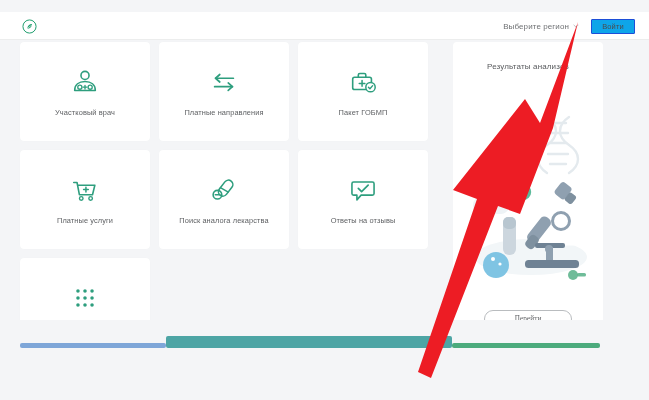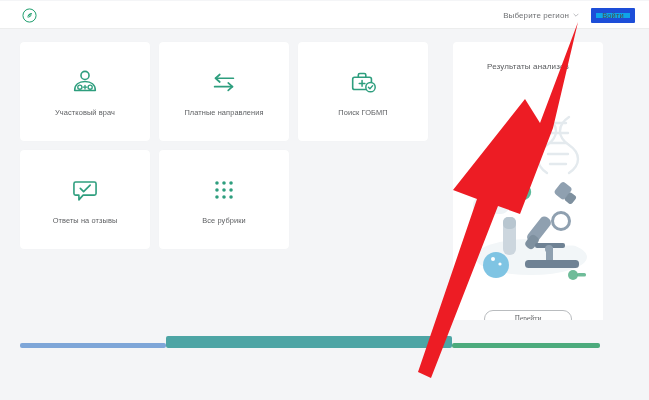--- a/index.html
+++ b/index.html
@@ -15,21 +15,21 @@
   #app {
     position: relative;
     width: 649px;
     height: 400px;
     background: #f4f5f7;
   }
 
   
   .header {
     position: absolute;
-    left: 0; top: 1px;
+    left: 0; top: 12px;
     width: 649px;
     height: 28px;
     background: #ffffff;
     border-bottom: 1px solid #eceded;
     display: flex;
     align-items: center;
   }
   .logo {
     position: absolute;
     left: 22px;
@@ -62,21 +62,21 @@
   .chev {
     display: inline-block;
     width: 6px;
     height: 6px;
     position: relative;
     top: -1px;
   }
   .login-btn {
     width: 44px;
     height: 15px;
-    border: 5px solid #1d4ed8;
+    border: 1px solid #1d4ed8;
     background: #0ea5e9;
     border-radius: 1px;
     font-size: 7.5px;
     color: #4a4c4e;
     font-family: "Liberation Sans", sans-serif;
     display: flex;
     align-items: center;
     justify-content: center;
     cursor: pointer;
     letter-spacing: .1px;
@@ -285,25 +285,47 @@
       <div class="card">
         <span class="card-icon">
           <svg width="30" height="30" viewBox="0 0 32 32">
             <rect x="5" y="11" width="20" height="13" rx="2" fill="none" stroke="#2e9e7e" stroke-width="1.7"></rect>
             <path d="M11 11 V8.5 a1.6 1.6 0 0 1 1.6 -1.6 h4.8 a1.6 1.6 0 0 1 1.6 1.6 V11" fill="none" stroke="#2e9e7e" stroke-width="1.7"></path>
             <path d="M15 14.5 v6 M12 17.5 h6" fill="none" stroke="#2e9e7e" stroke-width="1.6" stroke-linecap="round"></path>
             <circle cx="24" cy="21.5" r="5" fill="#ffffff" stroke="#2e9e7e" stroke-width="1.6"></circle>
             <path d="M21.8 21.5 L23.4 23.2 L26.3 19.9" fill="none" stroke="#2e9e7e" stroke-width="1.5" stroke-linecap="round" stroke-linejoin="round"></path>
           </svg>
         </span>
-        <span class="card-label">Поиск ГОБМП</span>
-      </div>
-
-
-
+        <span class="card-label">Пакет ГОБМП</span>
+      </div>
+
+      <div class="card">
+        <span class="card-icon">
+          <svg width="30" height="30" viewBox="0 0 32 32">
+            <path d="M4 8 L7.5 8 L10 21 H24 L26.5 11 H8.5" fill="none" stroke="#2e9e7e" stroke-width="1.7" stroke-linecap="round" stroke-linejoin="round"></path>
+            <circle cx="12" cy="25" r="1.9" fill="none" stroke="#2e9e7e" stroke-width="1.5"></circle>
+            <circle cx="22" cy="25" r="1.9" fill="none" stroke="#2e9e7e" stroke-width="1.5"></circle>
+            <path d="M17 13 v5 M14.5 15.5 h5" fill="none" stroke="#2e9e7e" stroke-width="1.6" stroke-linecap="round"></path>
+          </svg>
+        </span>
+        <span class="card-label">Платные услуги</span>
+      </div>
+
+
+      <div class="card">
+        <span class="card-icon">
+          <svg width="30" height="30" viewBox="0 0 32 32">
+            <rect x="13" y="4.5" width="9.5" height="19" rx="4.75" fill="none" stroke="#2e9e7e" stroke-width="1.7" transform="rotate(38 17.75 14)"></rect>
+            <path d="M11.7 13.2 L21 18.5" fill="none" stroke="#2e9e7e" stroke-width="1.6"></path>
+            <circle cx="9" cy="21" r="4.6" fill="none" stroke="#2e9e7e" stroke-width="1.7"></circle>
+            <path d="M6.6 21 h4.8" fill="none" stroke="#2e9e7e" stroke-width="1.5" stroke-linecap="round"></path>
+          </svg>
+        </span>
+        <span class="card-label">Поиск аналога лекарства</span>
+      </div>
 
       <div class="card">
         <span class="card-icon">
           <svg width="30" height="30" viewBox="0 0 32 32">
             <path d="M6 7.5 h20 a1.8 1.8 0 0 1 1.8 1.8 v10.4 a1.8 1.8 0 0 1 -1.8 1.8 H14 L9.5 26.5 V21.5 H6 a1.8 1.8 0 0 1 -1.8 -1.8 V9.3 A1.8 1.8 0 0 1 6 7.5 Z" fill="none" stroke="#2e9e7e" stroke-width="1.7" stroke-linejoin="round"></path>
             <path d="M11 14.3 L14.5 17.8 L21.5 10.8" fill="none" stroke="#2e9e7e" stroke-width="1.8" stroke-linecap="round" stroke-linejoin="round"></path>
           </svg>
         </span>
         <span class="card-label">Ответы на отзывы</span>
       </div>

